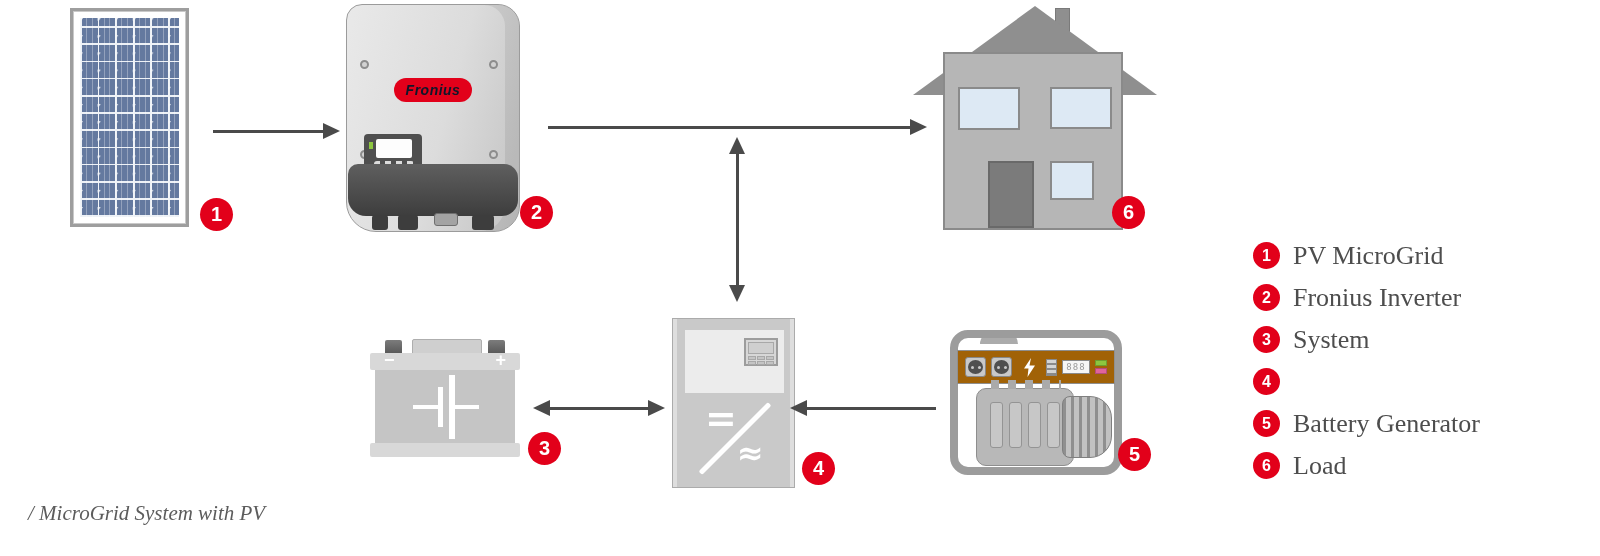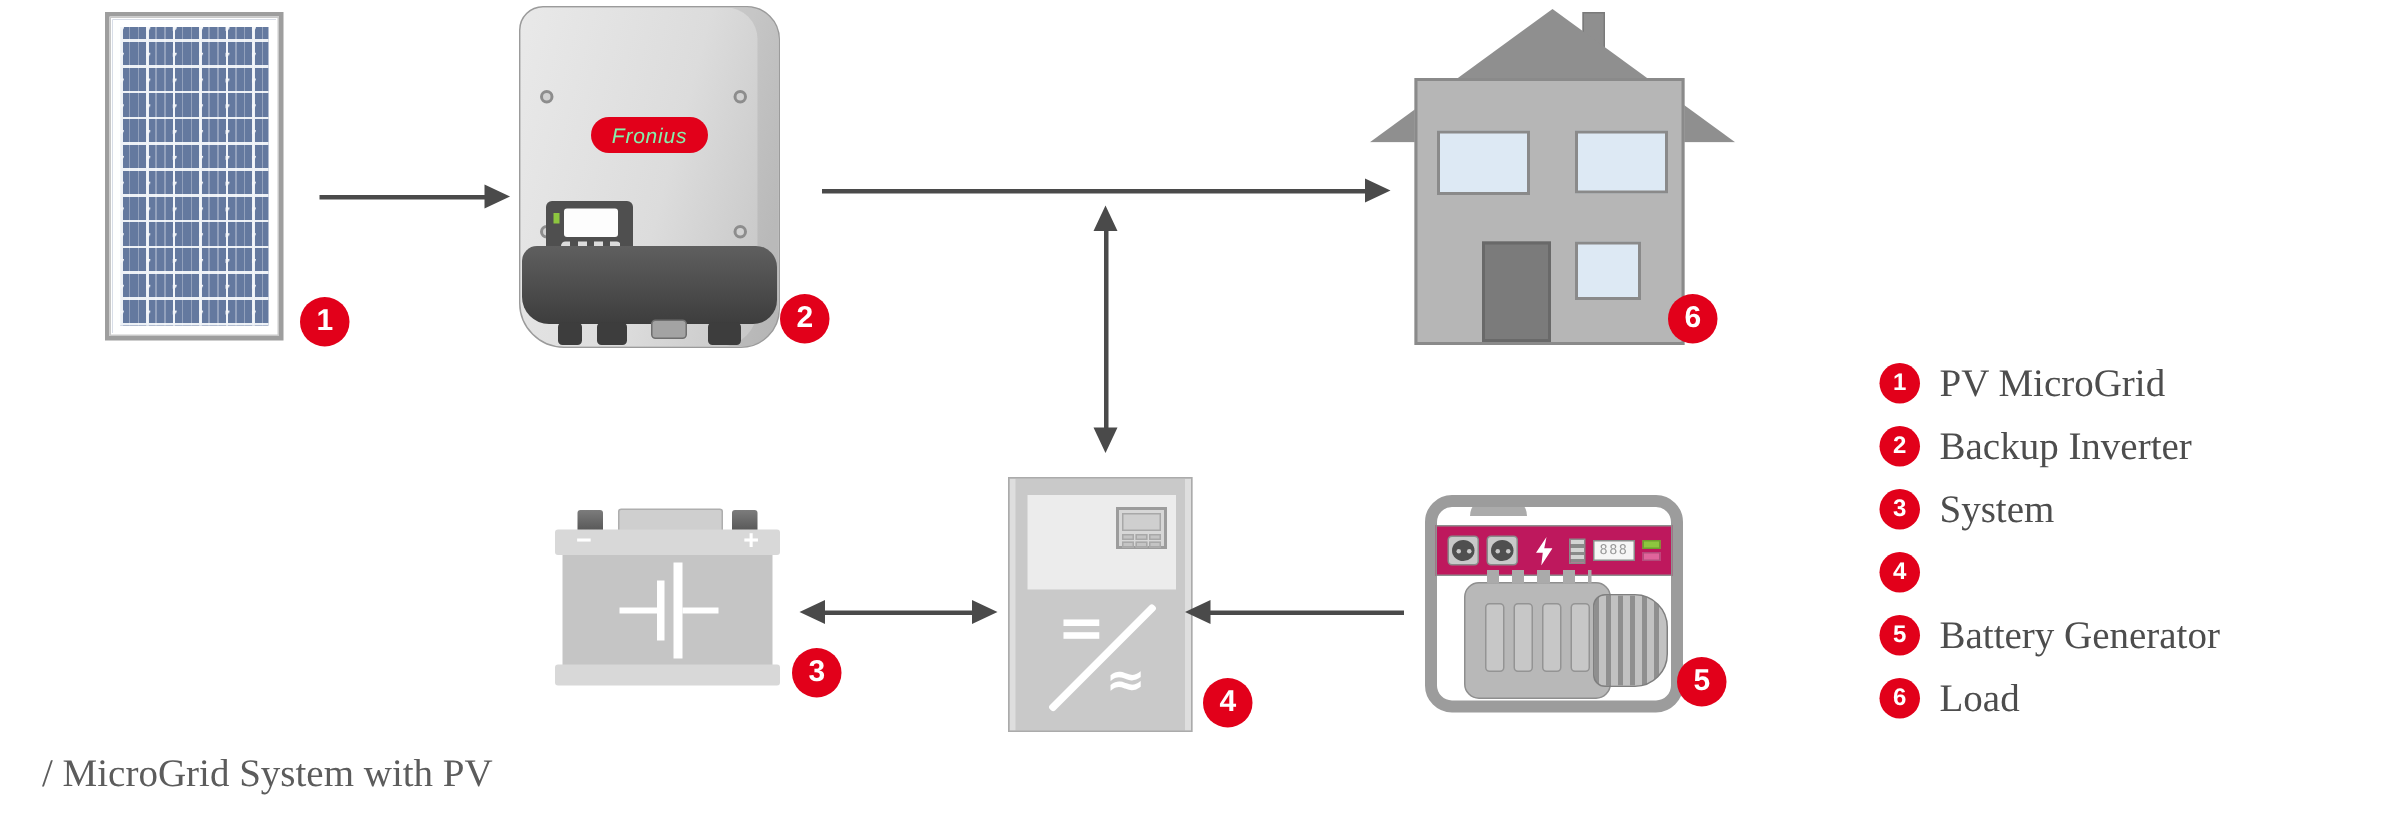--- a/index.html
+++ b/index.html
@@ -47,21 +47,21 @@
 
   
   .inv { position:absolute; left:346px; top:4px; width:174px; height:228px; }
   .inv-body { position:absolute; inset:0;
     background:linear-gradient(105deg,#e9e9e9 0%,#dcdcdc 55%,#c2c2c2 100%);
     border:1px solid #9b9b9b; border-radius:16px 22px 26px 30px;
     box-shadow:inset -14px 0 0 rgba(0,0,0,0.07);
   }
   .inv-logo { position:absolute; left:50%; top:74px; transform:translateX(-50%);
     width:78px; height:24px; background:#e2001a; border-radius:14px;
-    color:#86efac; font-style:italic; font-weight:normal; font-size:14px;
+    color:#0f172a; font-style:italic; font-weight:bold; font-size:14px;
     display:flex; align-items:center; justify-content:center; letter-spacing:.5px; }
   .inv-display { position:absolute; left:18px; top:130px; width:58px; height:38px;
     background:#4f4f4f; border-radius:4px; }
   .inv-screen { position:absolute; left:12px; top:5px; width:36px; height:19px;
     background:#fdfdfd; border-radius:2px; }
   .inv-led { position:absolute; left:5px; top:8px; width:4px; height:7px; background:#8dc63f; }
   .inv-btns { position:absolute; left:10px; bottom:5px; width:40px; height:6px;
     background:repeating-linear-gradient(90deg,#dcdcdc 0 6px, rgba(0,0,0,0) 6px 11px); border-radius:3px; }
   .inv-bottom { position:absolute; left:2px; right:2px; bottom:16px; height:52px;
     background:linear-gradient(#5f5f5f,#3d3d3d); border-radius:10px 14px 16px 18px; }
@@ -113,21 +113,21 @@
     font-size:38px; line-height:38px; font-family:"DejaVu Sans", sans-serif; }
   .chg-ac { position:absolute; left:64px; top:118px; color:#fff; font-weight:bold;
     font-size:32px; line-height:32px; font-family:"DejaVu Sans", sans-serif; }
 
   
   .gen { position:absolute; left:950px; top:330px; width:172px; height:145px; }
   .gen-frame { position:absolute; inset:0; border:8px solid #9c9c9c; border-radius:18px; }
   .gen-handle { position:absolute; left:30px; top:2px; width:38px; height:12px;
     background:#ababab; border-radius:19px 19px 0 0; }
   .gen-panel { position:absolute; left:7px; top:20px; width:158px; height:34px;
-    background:#be185d; border:1px solid #8f8f8f; display:flex; align-items:center; padding:12px 7px; gap:5px; }
+    background:#a16207; border:1px solid #8f8f8f; display:flex; align-items:center; padding:12px 7px; gap:5px; }
   .outlet { width:21px; height:20px; background:#c9c9c9; border:1px solid #898989; border-radius:3px; position:relative; }
   .outlet::before { content:""; position:absolute; inset:2px; border-radius:50%; background:#4f4f4f; }
   .outlet::after { content:""; position:absolute; width:3px; height:3px; border-radius:50%;
     background:#c9c9c9; top:8px; left:5px; box-shadow:7px 0 0 #c9c9c9; }
   .bolt { margin:0 auto; display:block; }
   .gen-lines { width:11px; height:17px; border:1px solid #8a8a8a;
     background:repeating-linear-gradient(0deg,#8a8a8a 0 2px,#d4d4d4 2px 5px); }
   .gen-lcd { width:28px; height:14px; background:#f6f6f6; border:1px solid #8a8a8a;
     font-family:"DejaVu Sans Mono", monospace; font-size:9px; line-height:12px;
     color:#9a9a9a; text-align:center; letter-spacing:1px; }
@@ -148,21 +148,21 @@
 
   
   .legend { position:absolute; left:1253px; top:242px; display:flex; flex-direction:column; gap:15px; }
   .legend-row { display:flex; align-items:center; gap:13px; height:27px; }
   .legend-dot { width:27px; height:27px; border-radius:50%; background:#e2001a; color:#fff;
     font-weight:bold; font-size:16px; display:flex; align-items:center; justify-content:center; flex:0 0 27px; }
   .legend-label { font-family:"Liberation Serif", serif; font-size:26px; color:#4d4d4d; white-space:nowrap; }
 
   
   .caption { position:absolute; left:28px; top:501px; font-family:"Liberation Serif", serif;
-    font-size:26px; color:#5c5c5c; }
+    font-style:italic; font-size:21px; color:#5c5c5c; }
 </style>
 </head>
 <body>
 
 <div class="canvas">
 
   <div class="pv">
     <div class="pv-cells"></div>
   </div>
 
@@ -287,21 +287,21 @@
   <div class="badge" style="left:1118px;top:438px;">5</div>
   <div class="badge" style="left:1112px;top:196px;">6</div>
 
   <div class="legend">
     <div class="legend-row">
       <span class="legend-dot">1</span>
       <span class="legend-label">PV MicroGrid</span>
     </div>
     <div class="legend-row">
       <span class="legend-dot">2</span>
-      <span class="legend-label">Backup Inverter</span>
+      <span class="legend-label">Fronius Inverter</span>
     </div>
     <div class="legend-row">
       <span class="legend-dot">3</span>
       <span class="legend-label">System</span>
     </div>
     <div class="legend-row">
       <span class="legend-dot">4</span>
     </div>
     <div class="legend-row">
       <span class="legend-dot">5</span>

